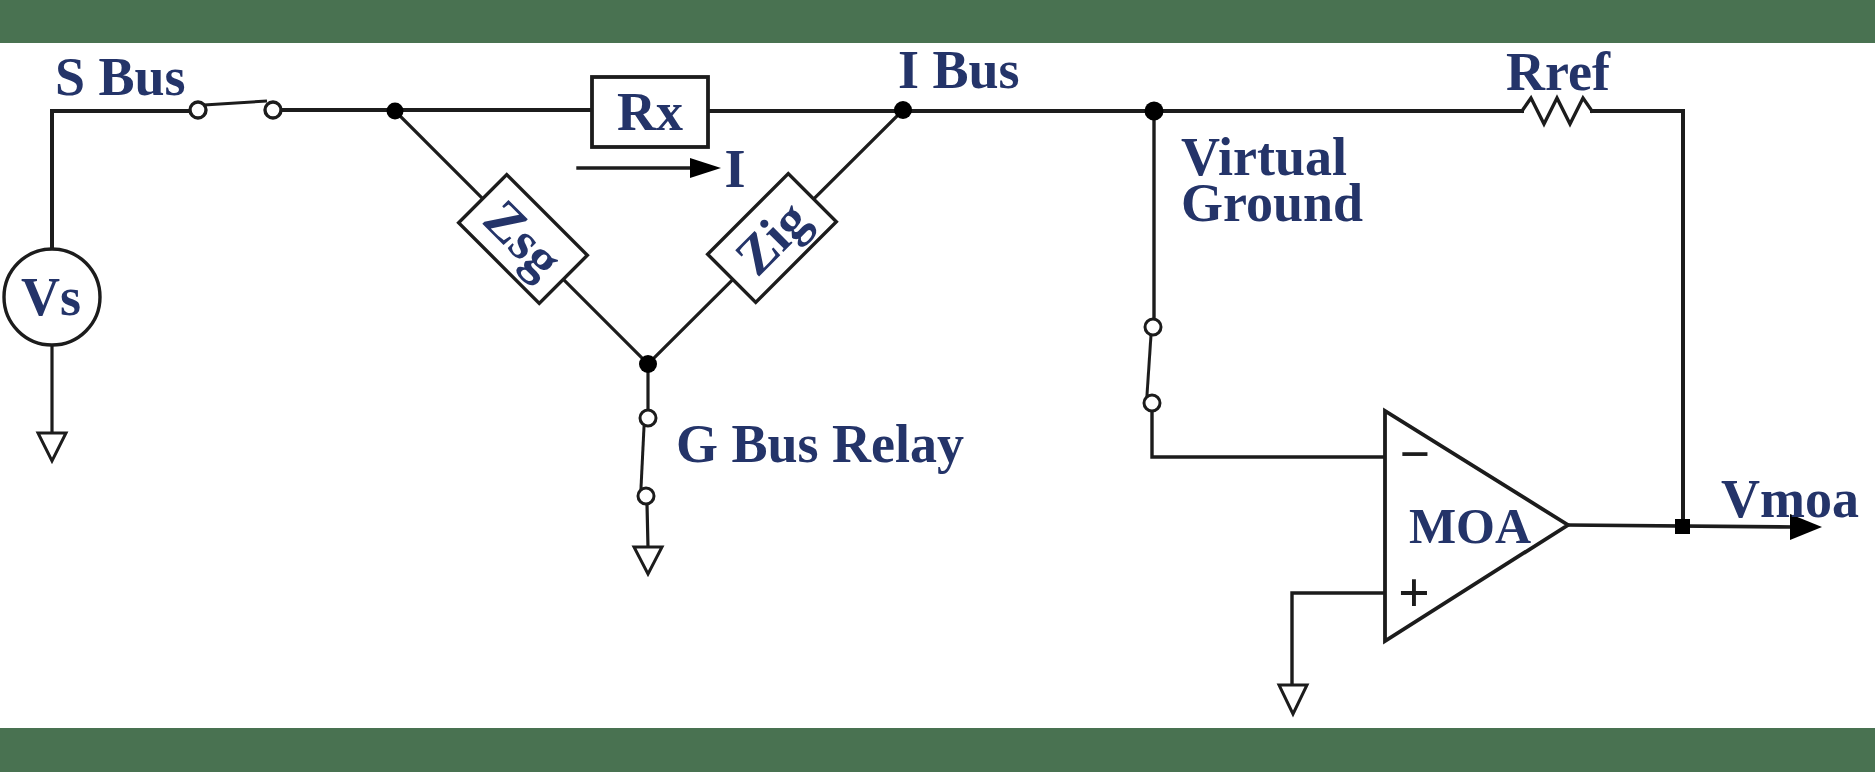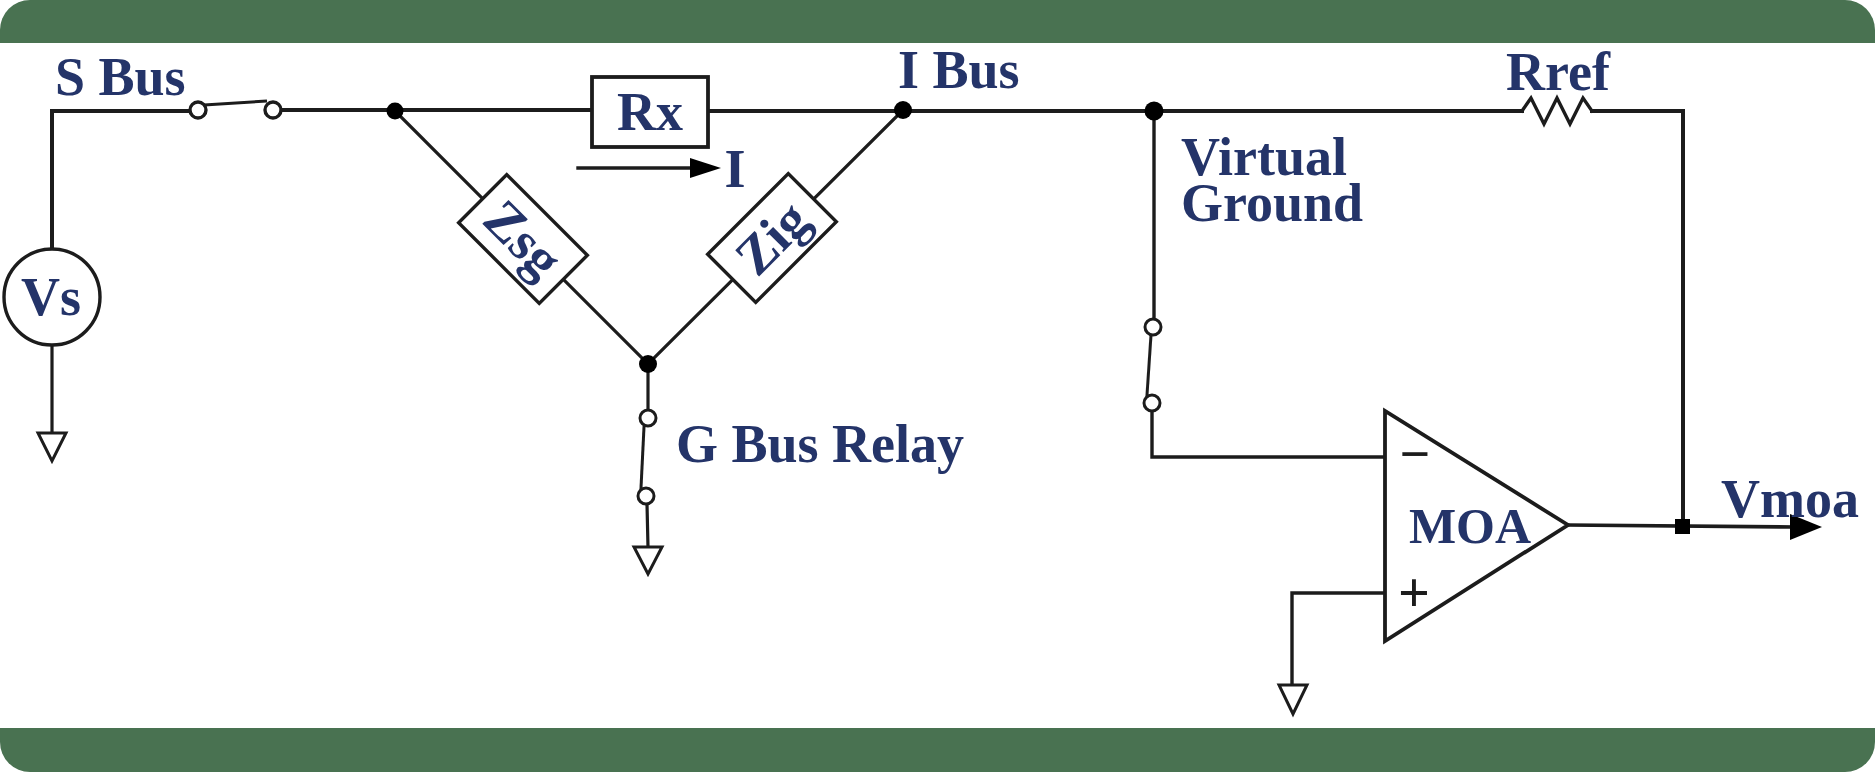--- a/index.html
+++ b/index.html
@@ -2,21 +2,20 @@
 <html><head>
 <meta charset="utf-8">
 <style>
   html, body { margin: 0; padding: 0; background: #ffffff; }
   .stage {
     position: relative;
     width: 1875px;
     height: 772px;
     overflow: hidden;
     font-family: "Liberation Serif", "DejaVu Serif", serif;
-    border-radius: 30px;
   }
   svg { display: block; }
   text {
     font-family: "Liberation Serif", "DejaVu Serif", serif;
     font-weight: bold;
   }
   .lbl   { font-size: 54px; }
   .lbl-m { font-size: 50px; }
   .sign-minus { font-size: 54px; }
   .sign-plus  { font-size: 56px; }

